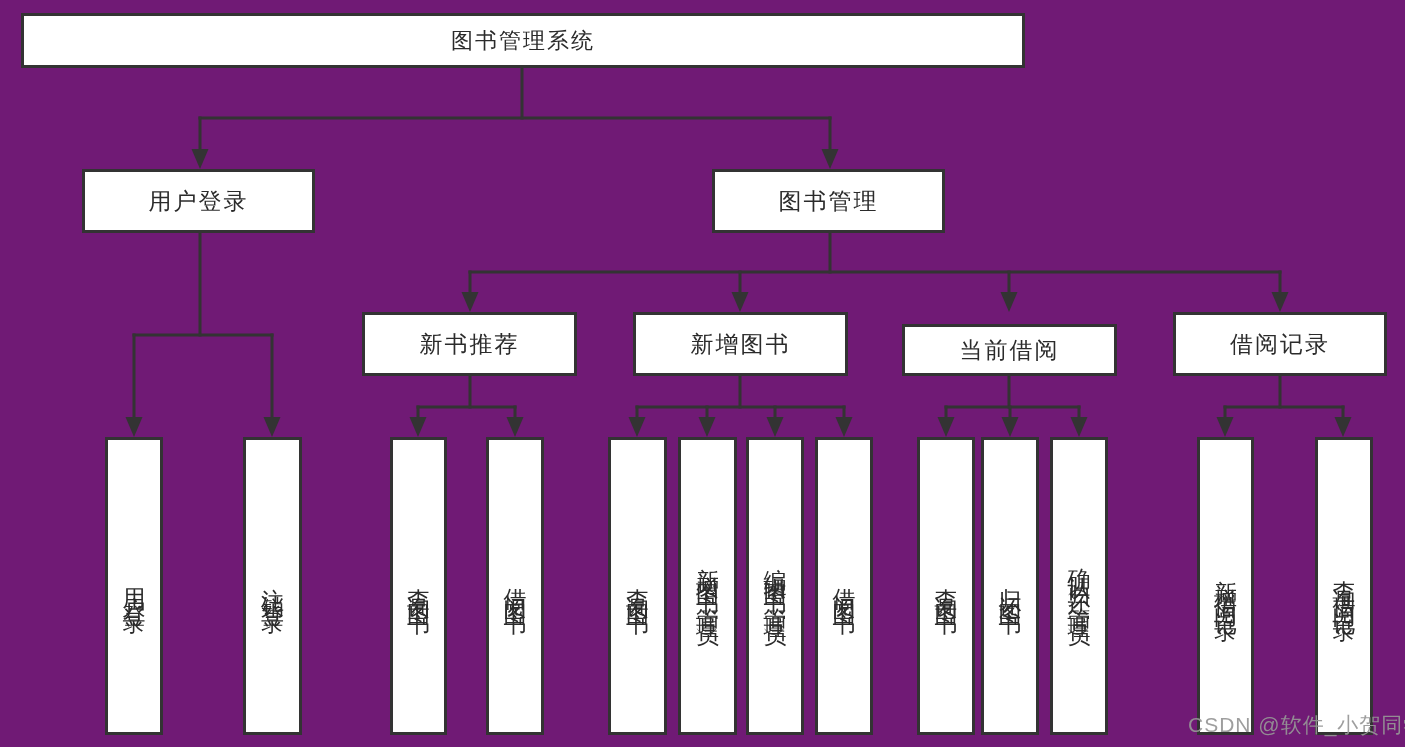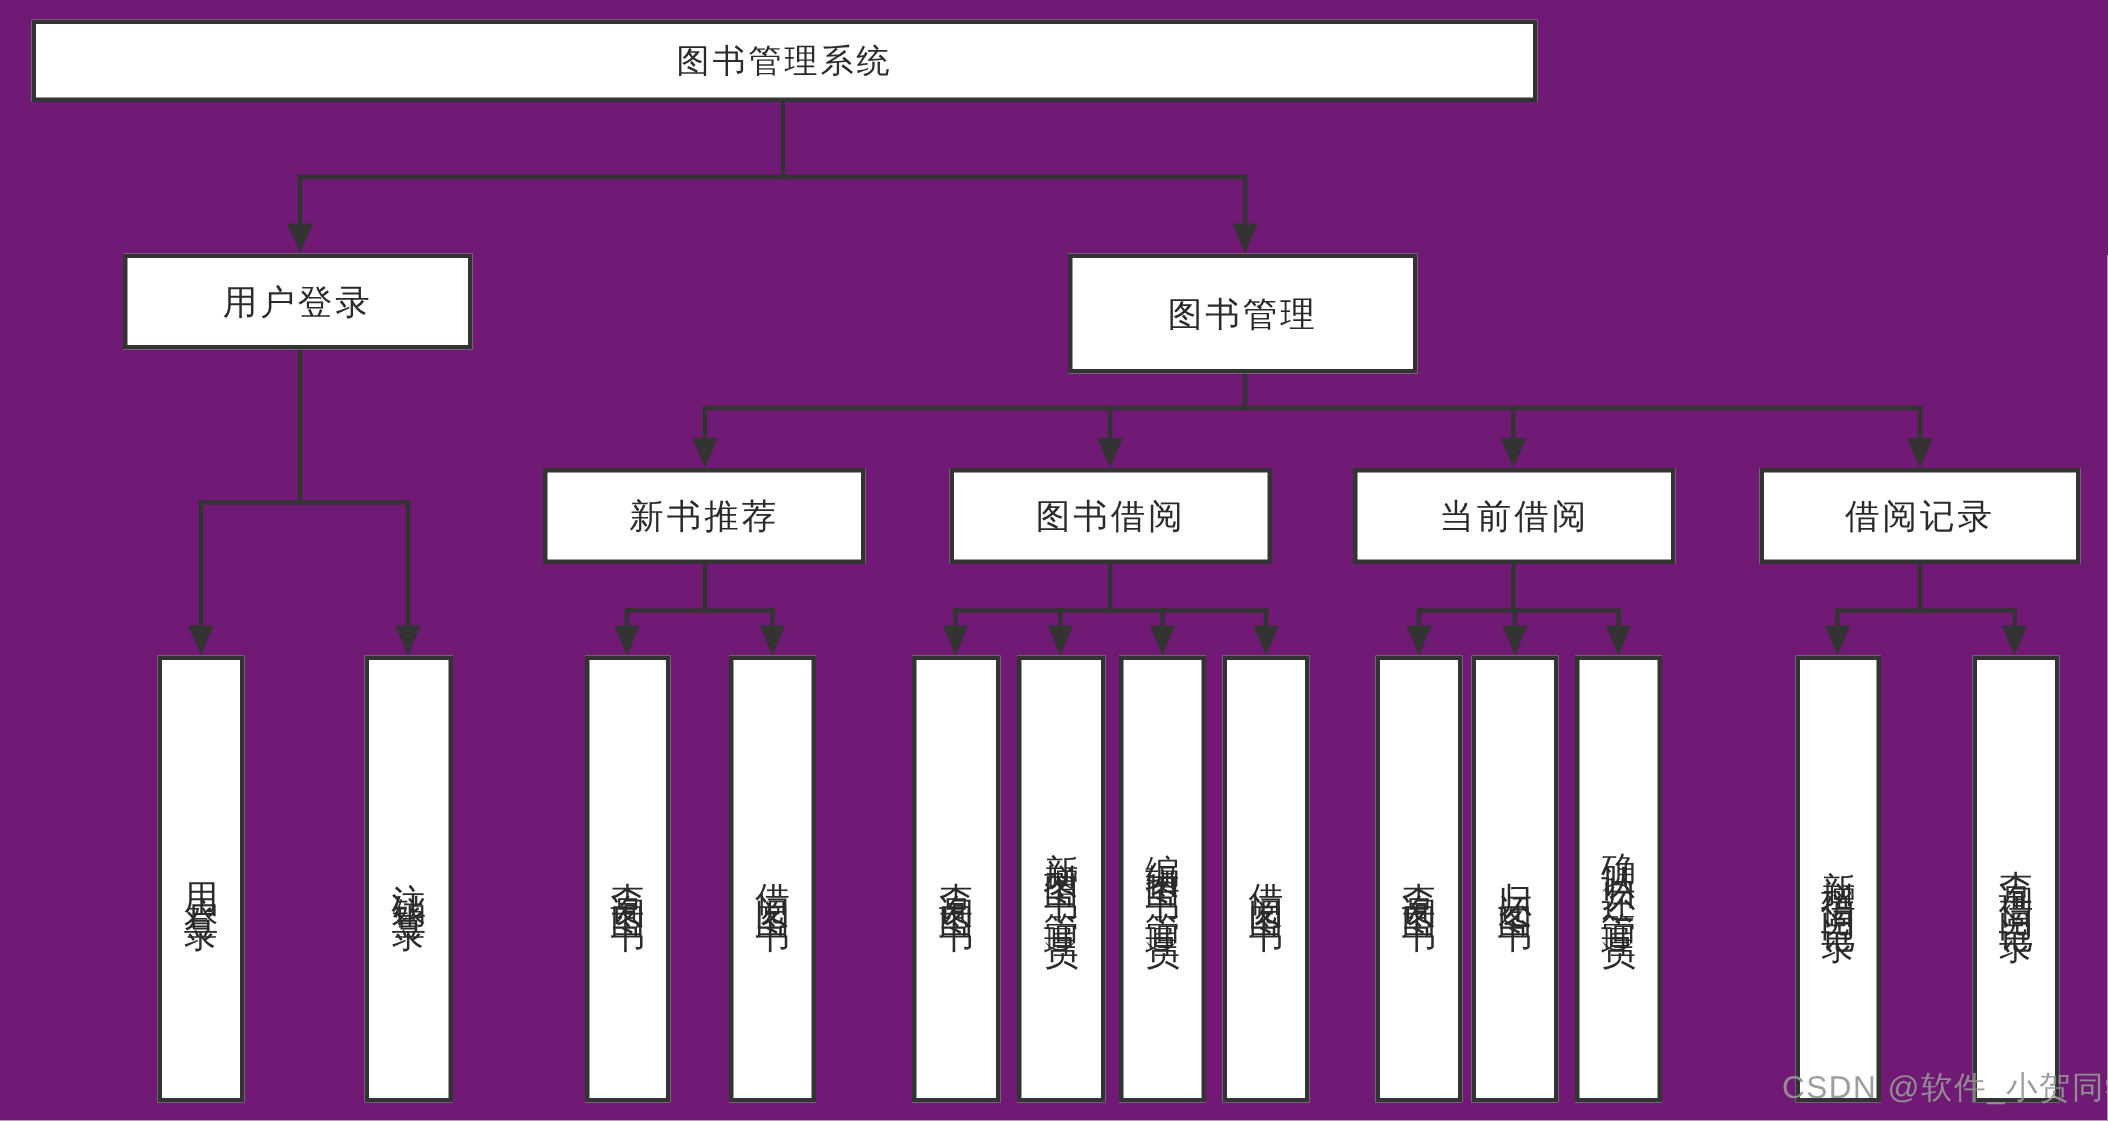--- a/index.html
+++ b/index.html
@@ -113,25 +113,25 @@
     <polygon points="937.5,417 954.5,417 946,437"></polygon>
     <polygon points="1001.5,417 1018.5,417 1010,437"></polygon>
     <polygon points="1070.5,417 1087.5,417 1079,437"></polygon>
     <polygon points="1216.5,417 1233.5,417 1225,437"></polygon>
     <polygon points="1334.5,417 1351.5,417 1343,437"></polygon>
   </svg>
 
   <div class="node root" style="left:21px; top:13px; width:1004px; height:55px;">图书管理系统</div>
 
   <div class="node hnode" style="left:82px; top:169px; width:233px; height:64px;">用户登录</div>
-  <div class="node hnode" style="left:712px; top:169px; width:233px; height:80px;">图书管理</div>
+  <div class="node hnode" style="left:712px; top:169px; width:233px; height:64px;">图书管理</div>
 
   <div class="node hnode" style="left:362px; top:312px; width:215px; height:64px;font-family:Liberation Serif, serif;">新书推荐</div>
-  <div class="node hnode" style="left:633px; top:312px; width:215px; height:64px;">图书借阅</div>
-  <div class="node hnode" style="left:902px; top:312px; width:215px; height:64px;">当前借阅</div>
+  <div class="node hnode" style="left:633px; top:312px; width:215px; height:64px;">新增图书</div>
+  <div class="node hnode" style="left:902px; top:324px; width:215px; height:52px;">当前借阅</div>
   <div class="node hnode" style="left:1173px; top:312px; width:214px; height:64px;">借阅记录</div>
 
   <div class="node vnode" style="left:105px; top:437px; width:58px; height:298px;">用户登录</div>
   <div class="node vnode" style="left:243px; top:437px; width:59px; height:298px;">注销登录</div>
 
   <div class="node vnode" style="left:390px; top:437px; width:57px; height:298px;">查询图书</div>
   <div class="node vnode" style="left:486px; top:437px; width:58px; height:298px;">借阅图书</div>
 
   <div class="node vnode" style="left:608px; top:437px; width:59px; height:298px;">查询图书</div>
   <div class="node vnode" style="left:678px; top:437px; width:59px; height:298px;">新增图书（管理员）</div>

